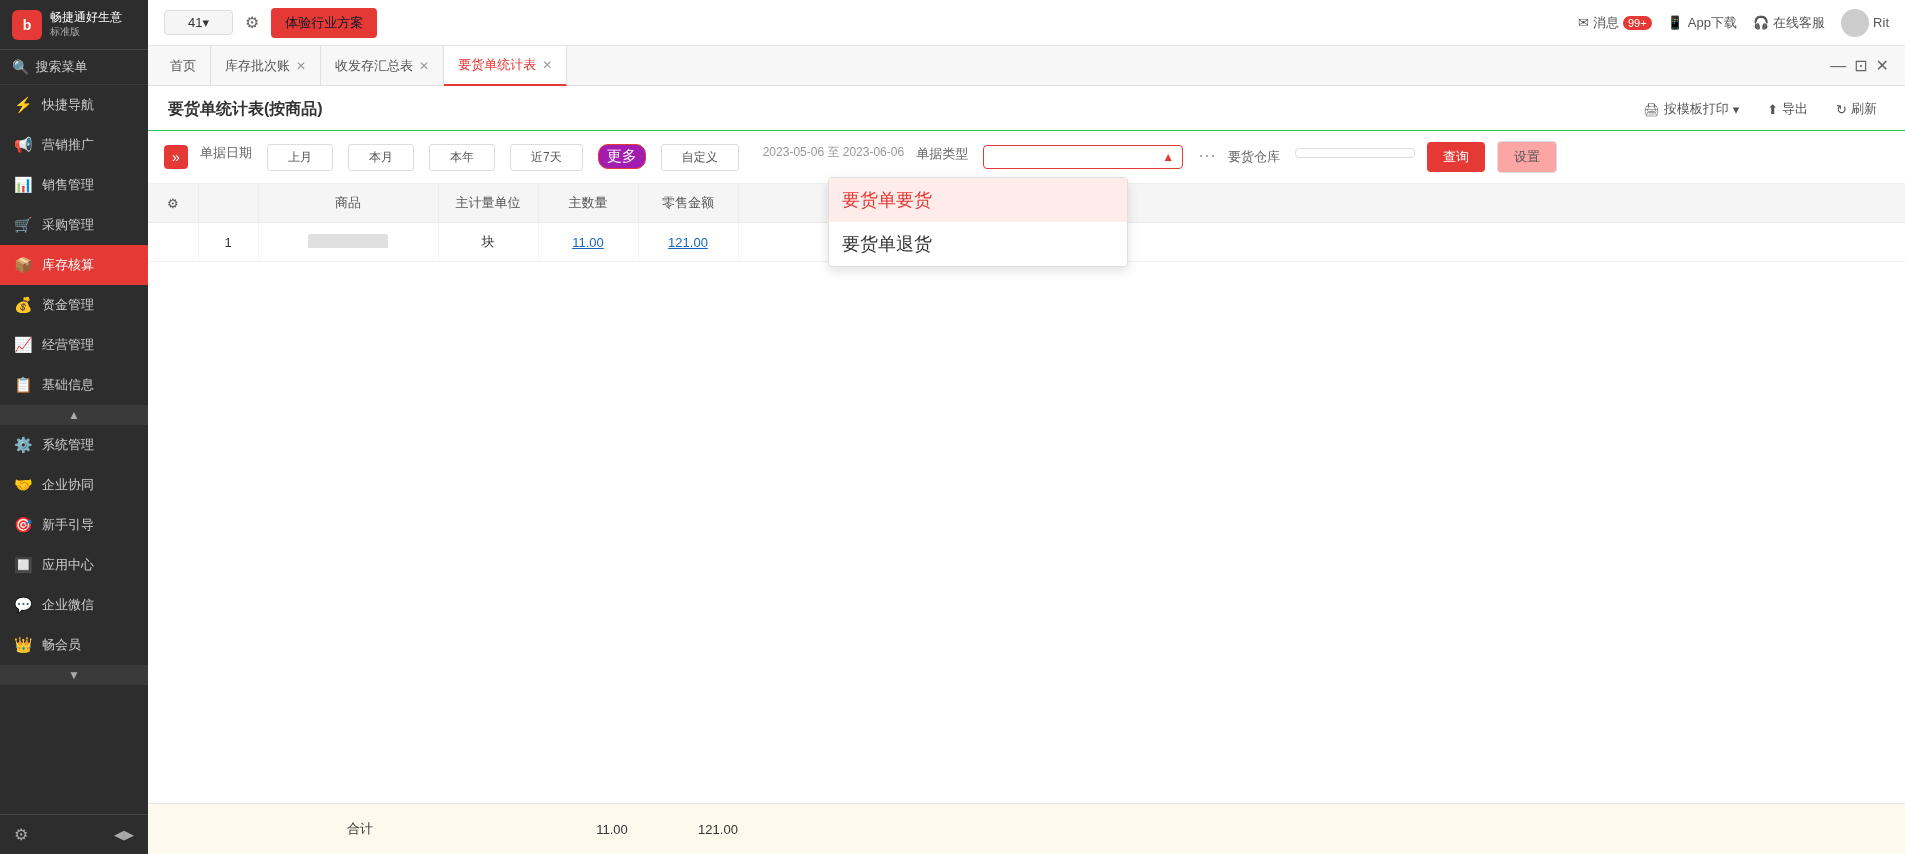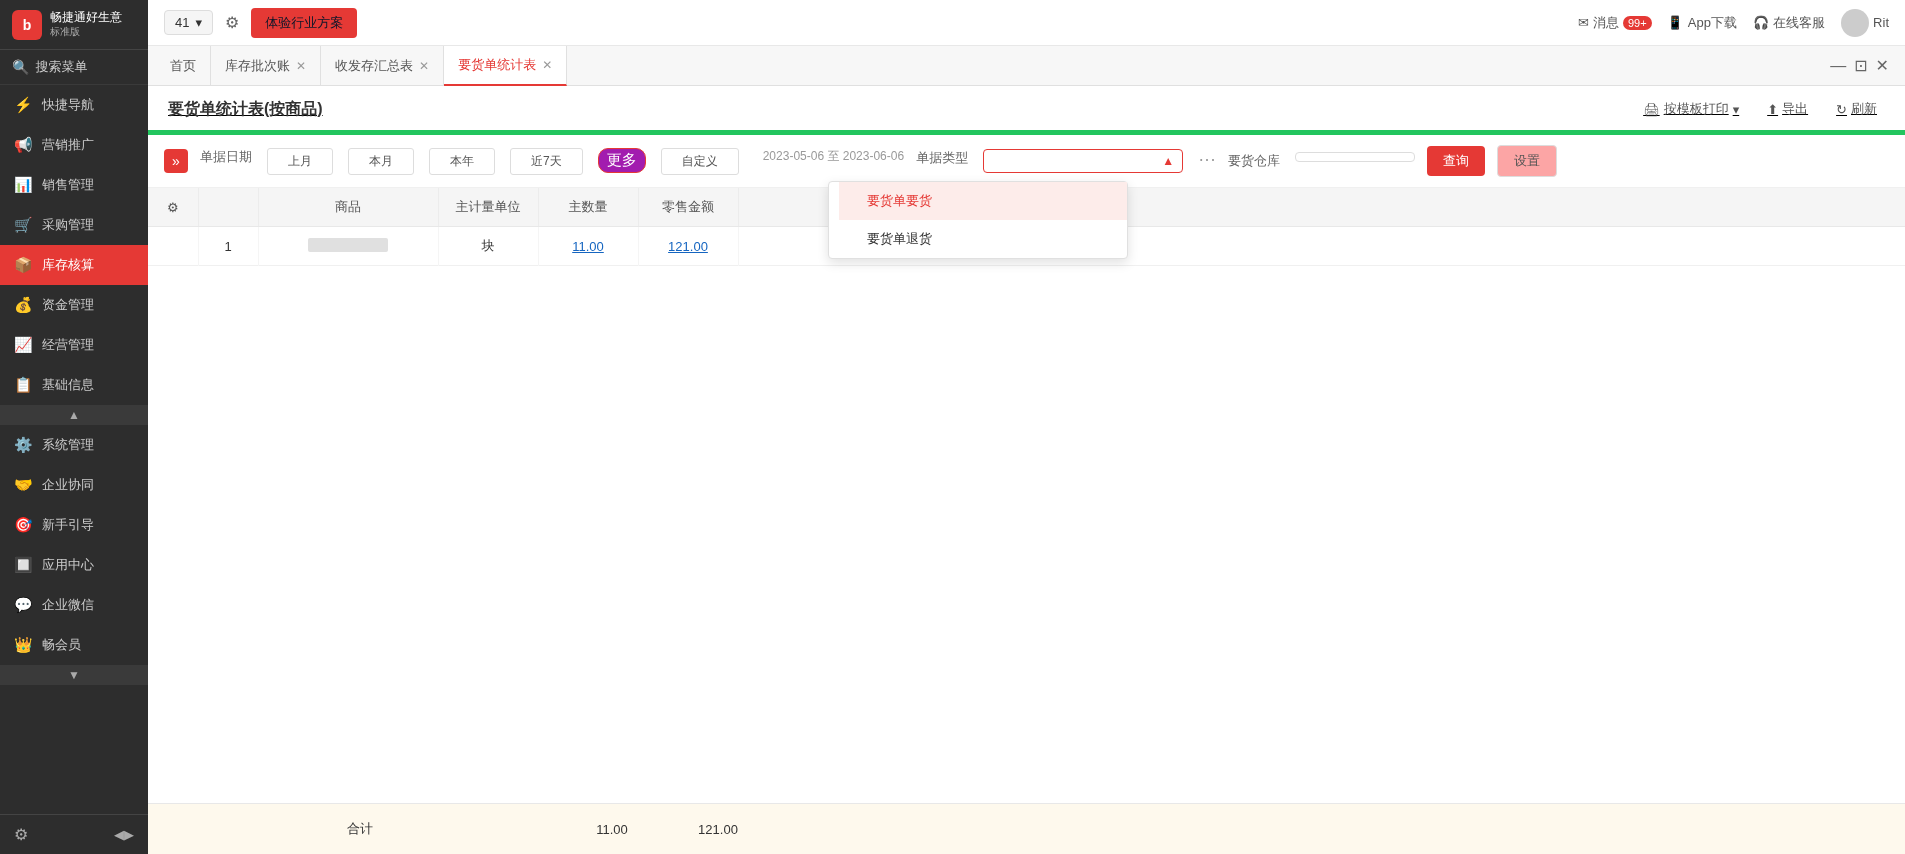--- a/index.html
+++ b/index.html
@@ -78,23 +78,23 @@
     .topbar {
       height: 46px;
       background: #fff;
       display: flex; align-items: center;
       padding: 0 16px;
       border-bottom: 1px solid #e8e8e8;
       justify-content: space-between;
     }
     .topbar-left { display: flex; align-items: center; gap: 12px; }
     .store-selector {
-      display: flex; align-items: center; gap: 6px;
+      display: flex; align-items: center; 
       background: #f5f5f5; border: 1px solid #ddd; border-radius: 4px;
-      padding: 4px 10px; cursor: pointer; font-size: 13px; color: #333;
+      padding: 4px 23px; cursor: pointer; font-size: 13px; color: #333;
     }
     .gear-icon { color: #666; cursor: pointer; font-size: 16px; }
     .trial-btn {
       background: #e53935; color: #0f172a;
       border: none; border-radius: 4px;
       padding: 6px 14px; cursor: pointer; font-size: 13px;
     }
     .topbar-right { display: flex; align-items: center; gap: 16px; }
     .topbar-action { display: flex; align-items: center; gap: 4px; color: #555; cursor: pointer; font-size: 13px; }
     .badge { background: #e53935; color: white; border-radius: 10px; padding: 1px 5px; font-size: 11px; }
@@ -116,22 +116,21 @@
     }
     .tab.active { background: #fff; color: #e53935; border-bottom: 2px solid #e53935; font-weight: 500; }
     .tab .close-tab { margin-left: 6px; color: #999; font-size: 12px; }
     .tab-action-btn { color: #666; cursor: pointer; font-size: 16px; }
 
     
     .page-header {
       padding: 10px 20px 8px;
       background: #fff;
       display: flex; align-items: center; justify-content: space-between;
-      border-bottom: 5px solid #22c55e;
-      text-decoration: underline;
+      border-bottom: 1px solid #22c55e;
     }
     .page-title { font-size: 16px; font-weight: 600; color: #333; }
     .header-actions { display: flex; align-items: center; gap: 12px; }
     .header-btn {
       display: flex; align-items: center; gap: 4px;
       color: #555; cursor: pointer; font-size: 13px;
       background: none; border: none; padding: 4px 8px;
     }
 
     
@@ -186,25 +185,24 @@
       top: 46px;
       left: 680px;
       width: 300px;
       background: white;
       border: 1px solid #e0e0e0;
       border-radius: 4px;
       box-shadow: 0 4px 12px rgba(0,0,0,0.12);
       z-index: 100;
     }
     .dropdown-item {
-      padding: 10px 28px;
+      padding: 10px 13px;
       cursor: pointer;
-      font-size: 13px;
+      font-size: 18px;
       color: #333;
-      margin-left: 10px;
     }
     .dropdown-item.selected { background: #fdecea; color: #e53935; }
 
     
     .table-container {
       flex: 1;
       overflow: auto;
       background: #fff;
     }
     table {

